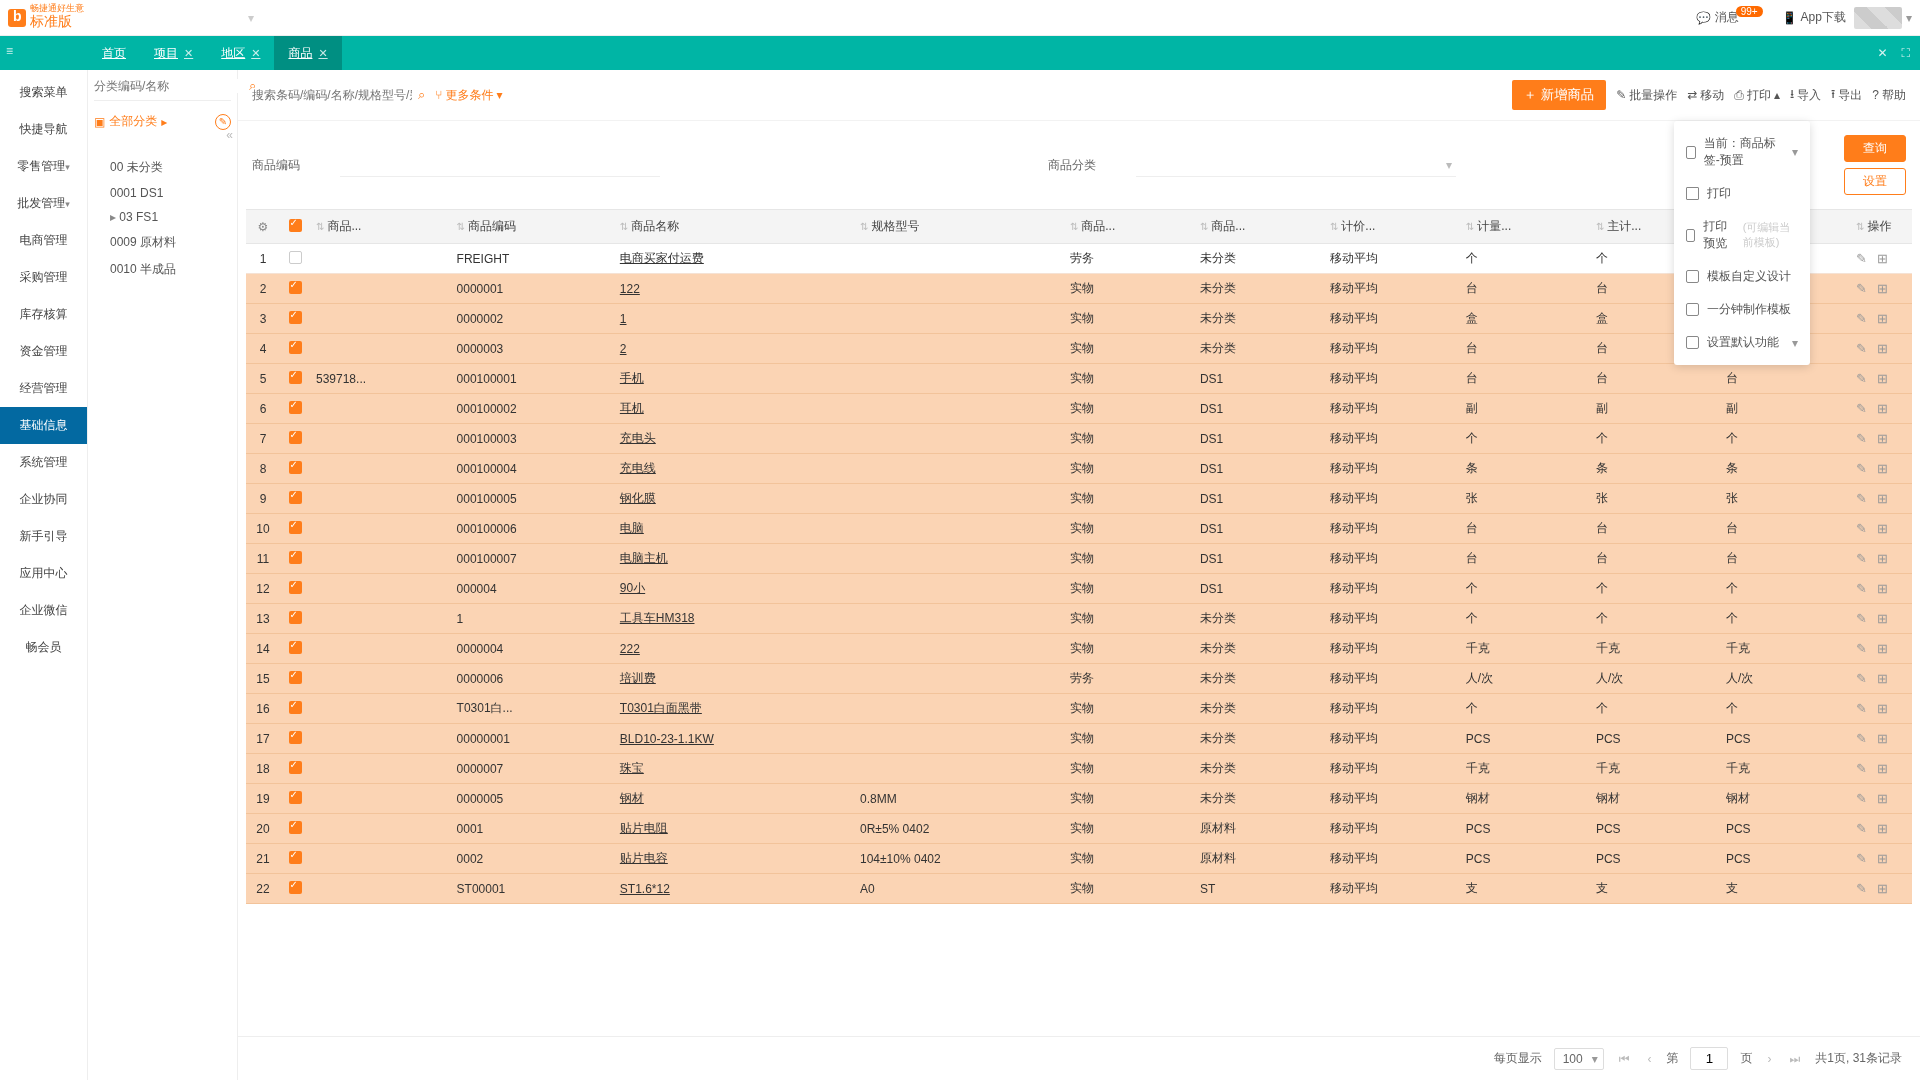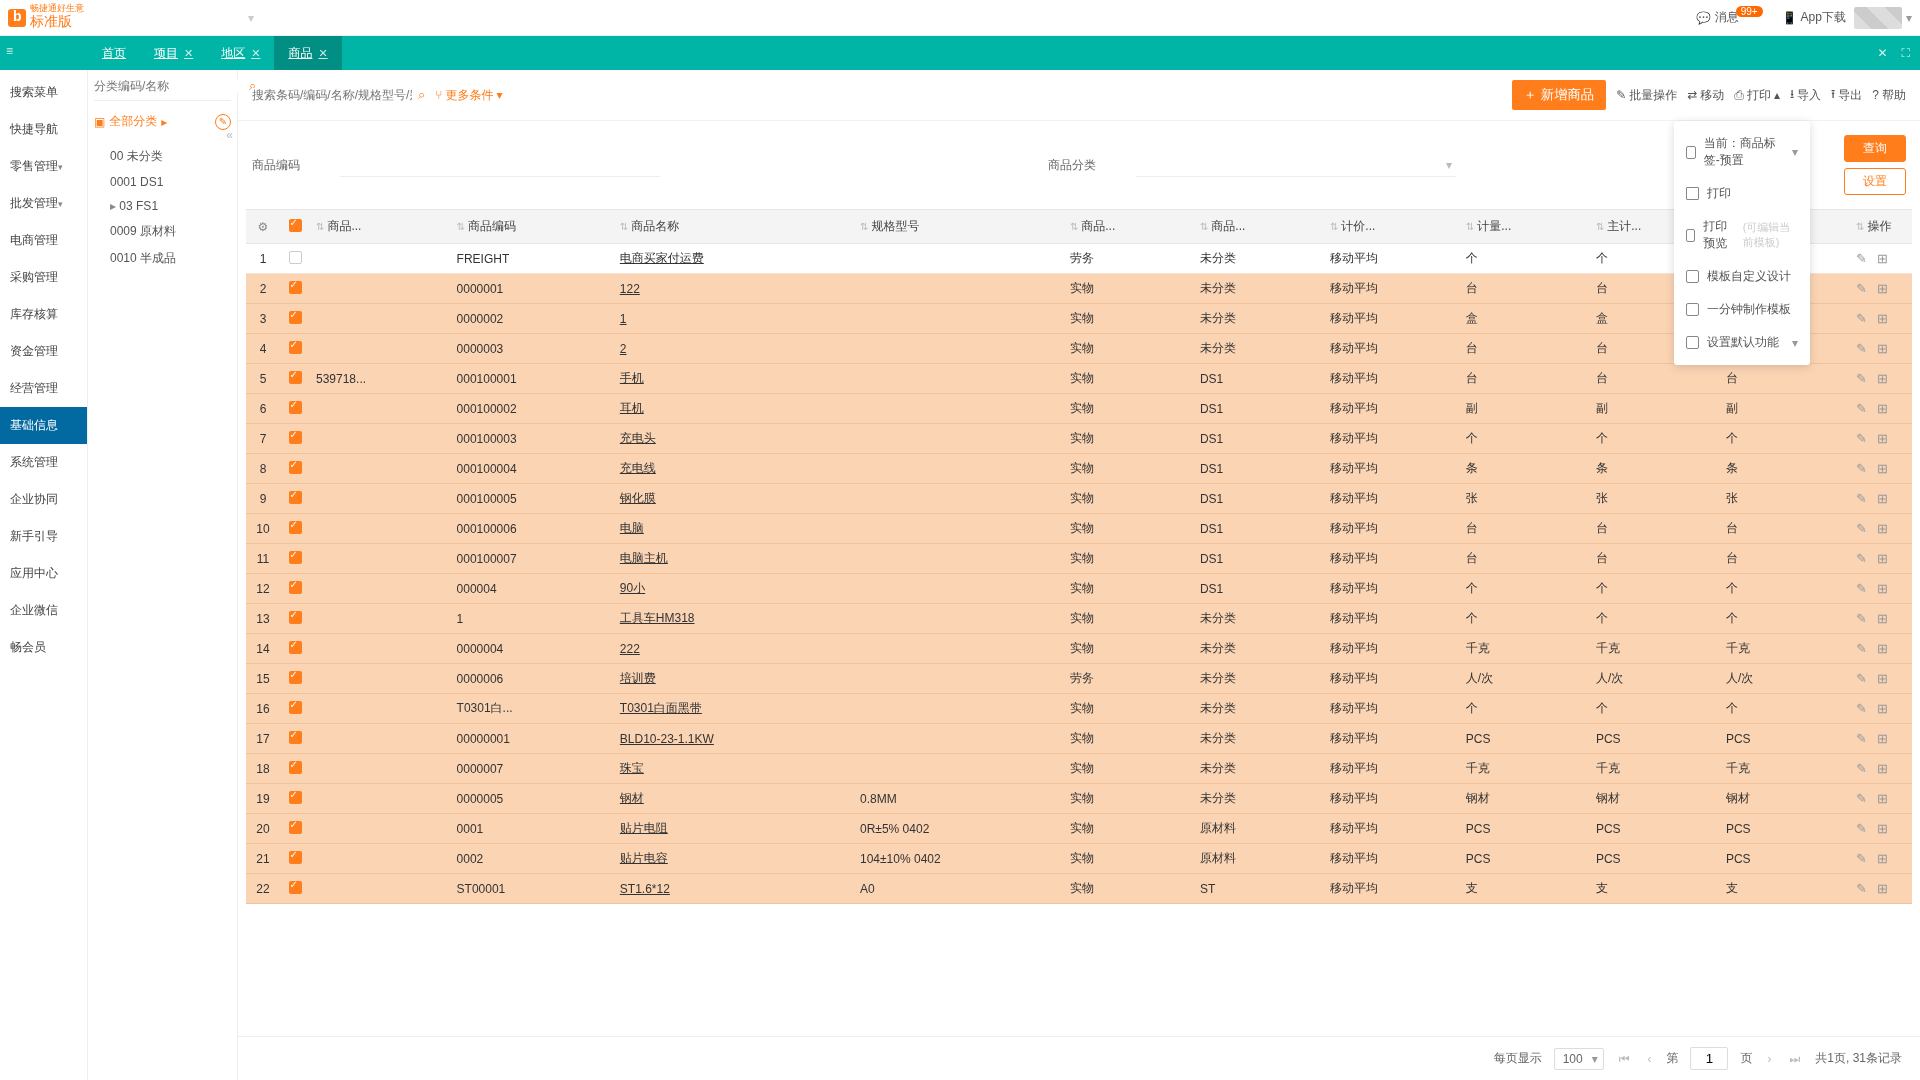--- a/index.html
+++ b/index.html
@@ -18,31 +18,31 @@
 .avatar{width:48px;height:22px;background:linear-gradient(45deg,#ddd 25%,#ccc 25%,#ccc 50%,#ddd 50%,#ddd 75%,#ccc 75%);border-radius:2px;margin-left:8px}
 .tab-strip{height:34px;background:#00b5a5;display:flex;align-items:stretch;color:#fff;padding-left:88px;position:relative}
 .tab-strip .collapse{position:absolute;left:6px;top:8px;color:#fff;opacity:.8}
 .tab{padding:0 14px;display:flex;align-items:center;gap:6px;cursor:pointer}
 .tab.active{background:#008f82}
 .tab .x{font-size:11px;opacity:.8}
 .strip-right{margin-left:auto;display:flex;align-items:center;gap:14px;padding-right:10px}
 .strip-right span{cursor:pointer;opacity:.85}
 .layout{display:flex;height:calc(100vh - 70px)}
 .side{width:88px;background:#fff;border-right:1px solid #eee;padding-top:4px}
-.side-item{padding:10px 10px;color:#444;cursor:pointer;display:flex;align-items:center;justify-content:flex-start}
+.side-item{padding:10px 10px;color:#444;cursor:pointer;display:flex;align-items:center;justify-content:center}
 .side-item.active{background:#0369a1;color:#fff}
 .caret{font-size:9px;color:#888}
 .tree-panel{width:150px;border-right:1px solid #eee;padding:8px 6px;position:relative}
 .tree-search{display:flex;align-items:center;border-bottom:1px solid #eee;padding-bottom:6px;margin-bottom:8px}
 .tree-search input{border:0;outline:0;flex:1;font-size:12px;color:#999}
 .si{color:#ff7d1a;font-size:13px;cursor:pointer}
 .tree-hd{display:flex;align-items:center;gap:4px;color:#ff7d1a;font-size:12px;padding:4px 0}
 .edit-circ{border:1px solid #ff7d1a;color:#ff7d1a;border-radius:50%;width:16px;height:16px;display:inline-flex;align-items:center;justify-content:center;font-size:10px;margin-left:auto}
 .collapse-tree{position:absolute;right:4px;top:58px;color:#bbb;font-size:12px;cursor:pointer}
-.tree-ul{list-style:none;padding-left:8px;margin-top:9px}
+.tree-ul{list-style:none;padding-left:8px;margin-top:20px}
 .tree-ul li{padding:5px 0 5px 8px;color:#555;cursor:pointer}
 .tree-ul li.exp:before{content:"▸ ";color:#888}
 .main{flex:1;display:flex;flex-direction:column;overflow:hidden}
 .toolbar{display:flex;align-items:center;gap:10px;padding:10px 14px;border-bottom:1px solid #f2f2f2;position:relative}
 .tb-search{display:flex;align-items:center;gap:6px;color:#bbb}
 .tb-search input{border:0;outline:0;width:160px;font-size:12px}
 .more-f{color:#ff7d1a;display:flex;align-items:center;gap:3px;cursor:pointer}
 .toolbar .spacer{flex:1}
 .btn-primary{background:#ff7d1a;color:#fff;border:0;padding:6px 12px;border-radius:2px;cursor:pointer;display:flex;align-items:center;gap:4px}
 .tb-link{color:#555;cursor:pointer;display:flex;align-items:center;gap:3px}

